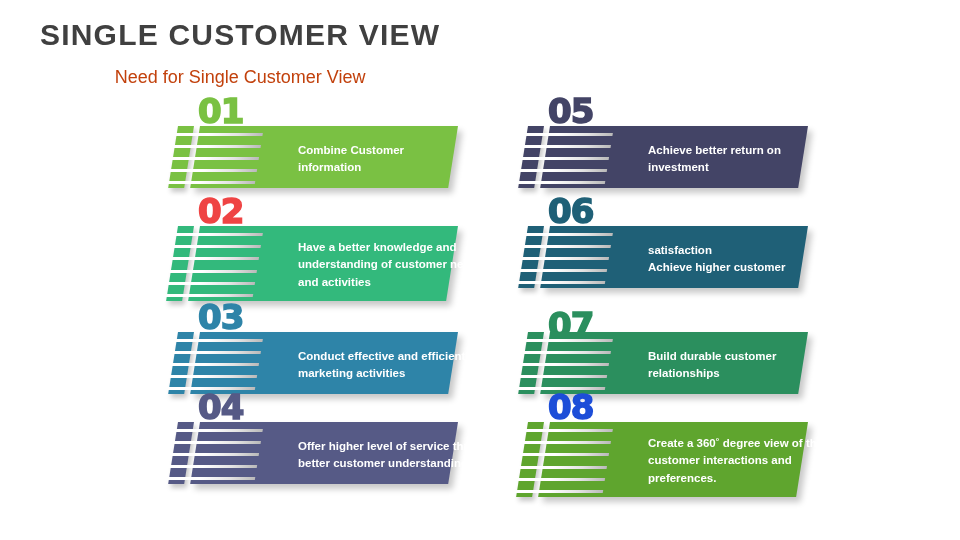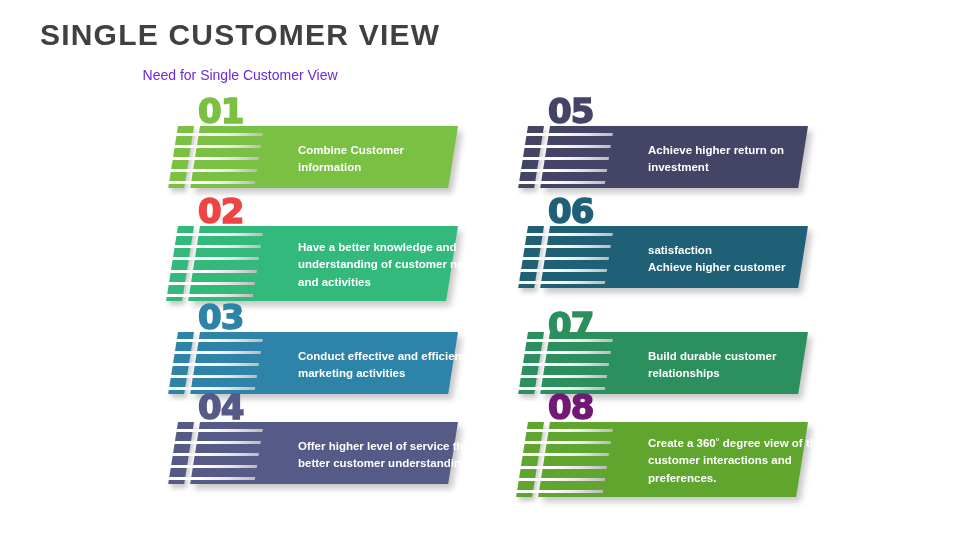--- a/index.html
+++ b/index.html
@@ -15,23 +15,23 @@
   #header { position:absolute; left:40px; top:18px;text-align:center; }
   #slide-title {
     font-size:30px;
     font-weight:bold;
     color:#404040;
     letter-spacing:1.2px;
     line-height:1.15;
     white-space:nowrap;
   }
   #slide-subtitle {
-    font-size:14px;
+    font-size:18px;
     font-weight:normal;
-    color:#6d28d9;
+    color:#c2410c;
     margin-top:14px;
     white-space:nowrap;
   }
 
   
   #items-area {
     position:absolute;
     left:0; top:96px;
     width:960px; height:420px;
   }
@@ -202,21 +202,21 @@
       <div class="left-strip" style="background: rgb(67, 68, 102);"></div>
       <div class="banner" style="background: rgb(67, 68, 102);"></div>
       <div class="rungs">
         <div class="rung" style="top: 7px;"></div>
         <div class="rung" style="top: 19px;"></div>
         <div class="rung" style="top: 31px;"></div>
         <div class="rung" style="top: 43px;"></div>
         <div class="rung" style="top: 55px;"></div>
       </div>
       <div class="banner-text">
-        <div class="ln">Achieve higher return on</div>
+        <div class="ln">Achieve better return on</div>
         <div class="ln">investment</div>
       </div>
     </div>
     <div class="item" style="left: 520px; top: 102px;">
       <div class="num" style="color: rgb(31, 96, 119);"><span>06</span></div>
       <div class="left-strip" style="background: rgb(31, 96, 119);"></div>
       <div class="banner" style="background: rgb(31, 96, 119);"></div>
       <div class="rungs">
         <div class="rung" style="top: 7px;"></div>
         <div class="rung" style="top: 19px;"></div>
@@ -239,21 +239,21 @@
         <div class="rung" style="top: 31px;"></div>
         <div class="rung" style="top: 43px;"></div>
         <div class="rung" style="top: 55px;"></div>
       </div>
       <div class="banner-text">
         <div class="ln">Build durable customer</div>
         <div class="ln">relationships</div>
       </div>
     </div>
     <div class="item tall" style="left: 520px; top: 298px;">
-      <div class="num" style="color: #701a75; text-align: right;"><span>08</span></div>
+      <div class="num" style="color: #1d4ed8; text-align: right;"><span>08</span></div>
       <div class="left-strip" style="background: rgb(95, 165, 46);"></div>
       <div class="banner" style="background: rgb(95, 165, 46);"></div>
       <div class="rungs">
         <div class="rung" style="top: 7px;"></div>
         <div class="rung" style="top: 19px;"></div>
         <div class="rung" style="top: 31px;"></div>
         <div class="rung" style="top: 44px;"></div>
         <div class="rung" style="top: 56px;"></div>
         <div class="rung" style="top: 68px;"></div>
       </div>

